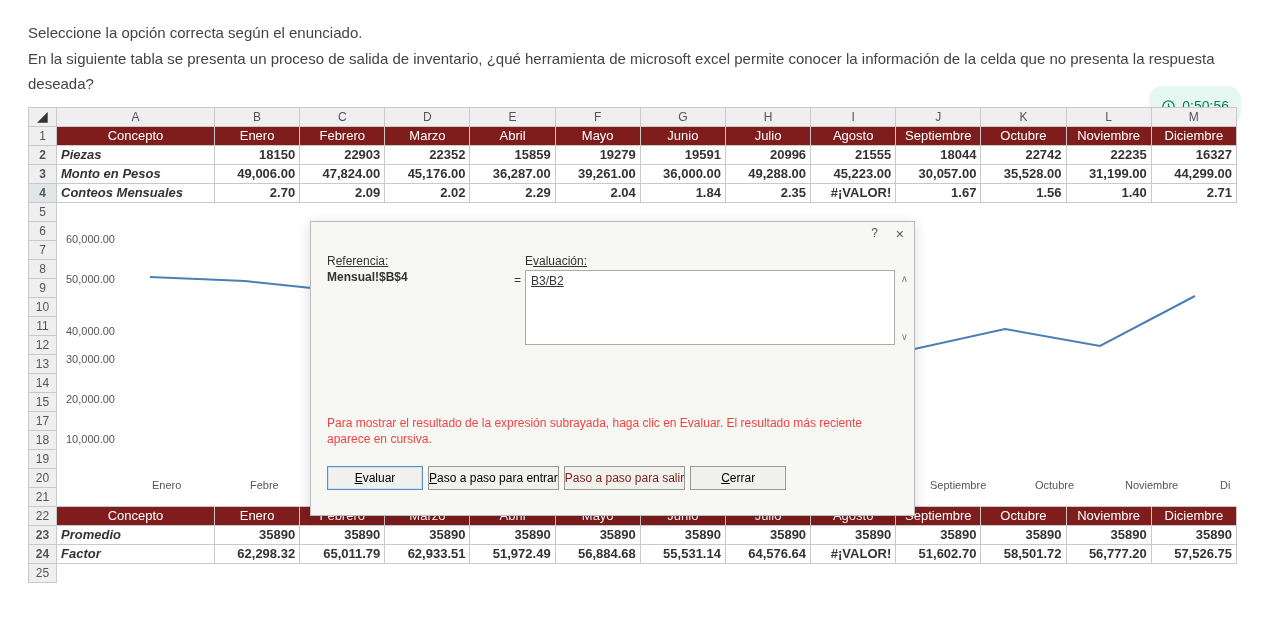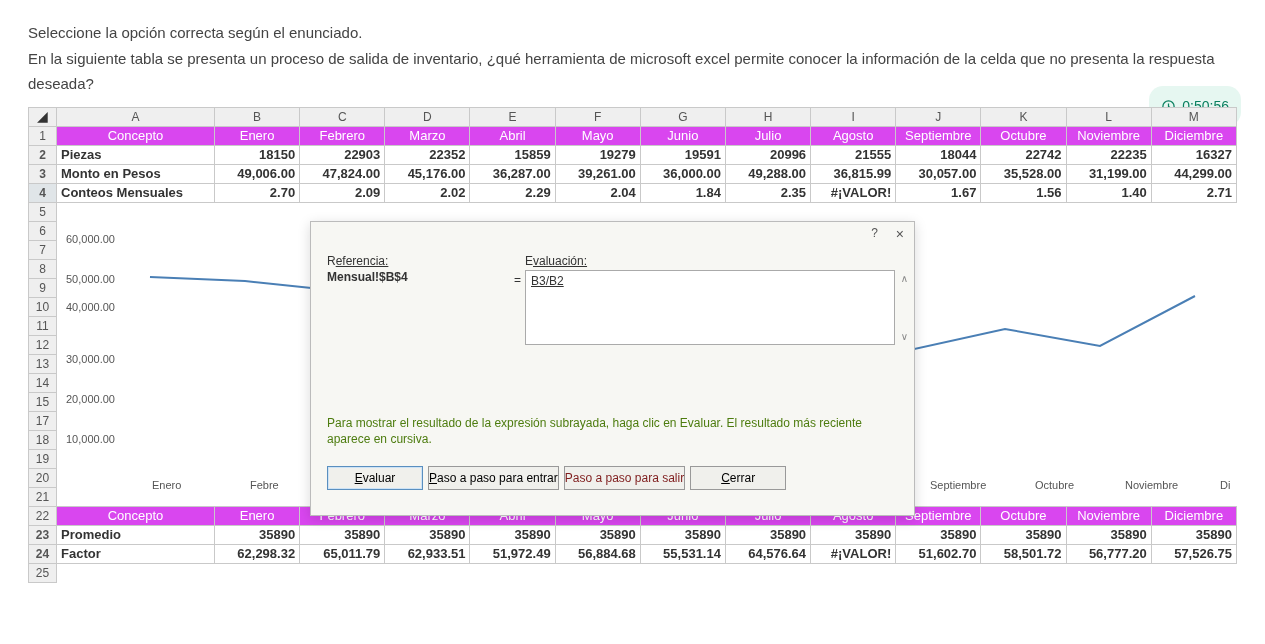--- a/index.html
+++ b/index.html
@@ -18,23 +18,23 @@
     padding: 12px 12px; border-radius: 14px;
     font-size: 14px; display: flex; align-items: center; gap: 6px;
   }
   .timer-badge svg { width: 15px; height: 15px; }
   .sheet-wrap { padding: 0 28px 20px 28px; position: relative; }
   .sheet { border-collapse: collapse; width: 100%; font-size: 13px; table-layout: fixed; }
   .sheet th, .sheet td { border: 1px solid #c9c9c9; height: 19px; overflow: hidden; white-space: nowrap; }
   .sheet .col-head { background: #efefef; color: #555; text-align: center; font-weight: normal; font-size: 12px; }
   .sheet .row-head { background: #efefef; color: #555; text-align: center; font-weight: normal; width: 28px; font-size: 12px; }
   .sheet .corner { background: #efefef; width: 28px; }
-  .sheet .concept-header td:not(.row-head) { background: #d946ef; color: #fff; text-align: center; }
+  .sheet .concept-header td:not(.row-head) { background: #7f1d1d; color: #fff; text-align: center; }
   .sheet td { padding: 0 4px; }
-  .sheet .label-cell { text-align: left; font-weight: 600; }
+  .sheet .label-cell { text-align: left; font-weight: 600; font-style: italic; }
   .sheet .num { text-align: right; }
   .sheet .bold-row td { font-weight: 600; }
   .sheet .sel { background: #e0e5e8; }
   .empty-row td { border-top: none; border-bottom: none; }
   .empty-row td:not(.row-head) { border-left: none; border-right: none; }
   .empty-row .row-head { border: 1px solid #c9c9c9; }
   
   .chart-overlay {
     position: absolute; left: 60px; top: 112px; width: 1170px; height: 280px;
     pointer-events: none;
@@ -57,21 +57,21 @@
   .dlg-label { font-size: 12px; color: #333; }
   .dlg-label u { text-decoration: underline; }
   .ref-box { margin-top: 2px; font-weight: 700; }
   .eval-box {
     width: 370px; height: 75px; background: #fff; border: 1px solid #aaa;
     margin-top: 2px; padding: 3px 5px; position: relative;
   }
   .eval-box .eq { position: absolute; left: -12px; top: 2px; }
   .eval-box .scra { position: absolute; right: -14px; top: 2px; color:#888; font-size:10px;}
   .eval-box .scrb { position: absolute; right: -14px; bottom: 2px; color:#888; font-size:10px;}
-  .dlg-msg { margin-top: 70px; font-size: 12px; color: #4d7c0f; line-height: 1.4; padding-right: 20px;}
+  .dlg-msg { margin-top: 70px; font-size: 12px; color: #ef4444; line-height: 1.4; padding-right: 20px;}
   .dlg-btns { display: flex; gap: 5px; margin-top: 18px; }
   .dlg-btns button {
     min-width: 96px; height: 24px; font-size: 12px;
     background: #f0f0ec; border: 1px solid #999; cursor: default;
   }
   .dlg-btns button.primary { border: 1px solid #5a8fbf; box-shadow: 0 0 0 1px #cde3f6 inset; }
   .dlg-btns button.disabled { color: #7f1d1d; }
 </style>
 </head>
 <body>
@@ -159,21 +159,21 @@
     <tr class="bold-row">
       <td class="row-head">3</td>
       <td class="label-cell">Monto en Pesos</td>
       <td class="num">49,006.00</td>
       <td class="num">47,824.00</td>
       <td class="num">45,176.00</td>
       <td class="num">36,287.00</td>
       <td class="num">39,261.00</td>
       <td class="num">36,000.00</td>
       <td class="num">49,288.00</td>
-      <td class="num">36,815.99</td>
+      <td class="num">45,223.00</td>
       <td class="num">30,057.00</td>
       <td class="num">35,528.00</td>
       <td class="num">31,199.00</td>
       <td class="num">44,299.00</td>
     </tr>
     <tr class="bold-row">
       <td class="row-head sel">4</td>
       <td class="label-cell">Conteos Mensuales</td>
       <td class="num">2.70</td>
       <td class="num">2.09</td>
@@ -305,21 +305,21 @@
     <tr class="empty-row">
           <td class="row-head">25</td>
           <td colspan="13"></td>
         </tr>
   </tbody>
     </table>
 
   <div class="chart-overlay">
     <span class="chart-y-label" style="top:14px">60,000.00</span>
     <span class="chart-y-label" style="top:54px">50,000.00</span>
-    <span class="chart-y-label" style="top:82px">40,000.00</span>
+    <span class="chart-y-label" style="top:106px">40,000.00</span>
     <span class="chart-y-label" style="top:134px">30,000.00</span>
     <span class="chart-y-label" style="top:174px">20,000.00</span>
     <span class="chart-y-label" style="top:214px">10,000.00</span>
     <svg class="chart-line" viewBox="0 0 1100 260" preserveAspectRatio="none">
       <polyline fill="none" stroke="#4a7fb5" stroke-width="2" points="20,58 115,62 210,72 305,106 400,95 495,107 590,56 685,72 780,131 875,110 970,127 1065,77"></polyline>
     </svg>
     <span class="chart-x-label" style="left:92px">Enero</span>
     <span class="chart-x-label" style="left:190px">Febre</span>
     <span class="chart-x-label" style="left:870px">Septiembre</span>
     <span class="chart-x-label" style="left:975px">Octubre</span>

